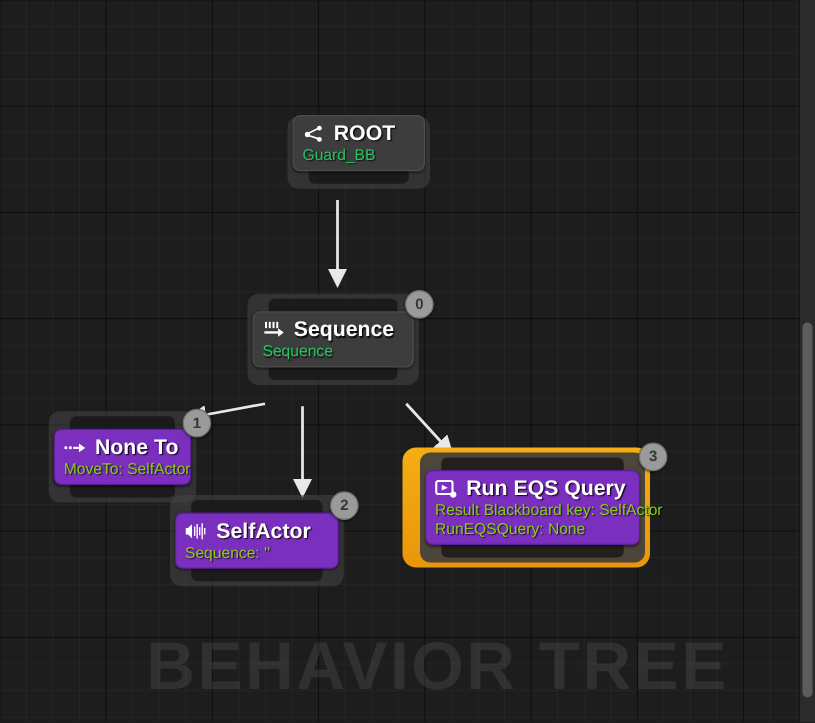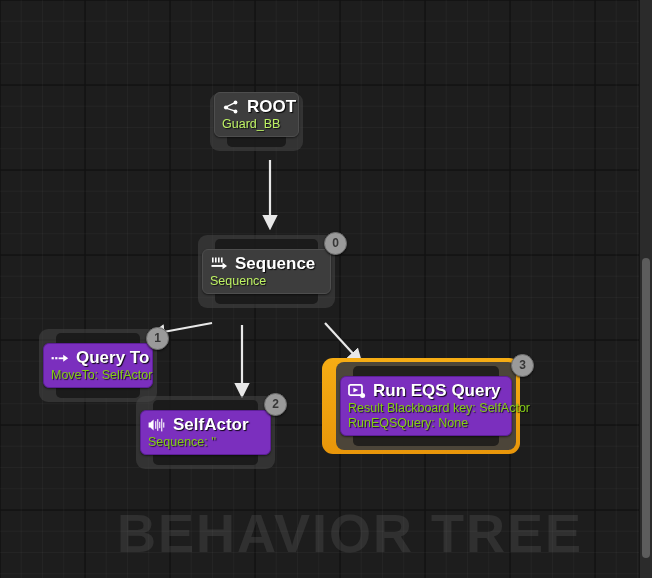--- a/index.html
+++ b/index.html
@@ -118,21 +118,21 @@
     gap: 7px;
     font-size: 17px;
     font-weight: bold;
     color: #ffffff;
     text-shadow: 1px 1px 1px rgba(0,0,0,0.9);
     line-height: 21px;
     white-space: nowrap;
   }
   .node-sub {
     font-size: 12.5px;
-    color: #bef264;
+    color: #22c55e;
     line-height: 15px;
     text-shadow: 1px 1px 1px rgba(0,0,0,0.75);
     white-space: nowrap;
   }
   .node-body.purple .node-sub { color: #84cc16; }
 
   .node-icon {
     width: 18px;
     height: 18px;
     flex: 0 0 18px;
@@ -202,21 +202,21 @@
 
     <g>
       <line x1="242" y1="325" x2="242" y2="390" stroke="#e8e8e8" stroke-width="2.2" marker-end="url(#arrowhead)"></line>
     </g>
 
     <g>
       <line x1="325" y1="323" x2="357" y2="358" stroke="#e8e8e8" stroke-width="2.2" marker-end="url(#arrowhead)"></line>
     </g>
   </svg>
 
-  <div class="bt-node" style="left:210px; top:93px; width:93px;">
+  <div class="bt-node" style="left:230px; top:93px; width:114px;">
     <div class="node-inner">
       <div class="node-body gray">
         <div class="node-title">
           <svg class="node-icon" viewBox="0 0 18 18">
             <circle cx="4" cy="9.5" r="2.1" fill="#ffffff"></circle>
             <circle cx="13.5" cy="4.5" r="1.9" fill="#ffffff"></circle>
             <circle cx="13.5" cy="13.5" r="1.9" fill="#ffffff"></circle>
             <path d="M4.8 8.6 L12.5 4.8 M4.8 10.4 L12.5 12.9" stroke="#ffffff" stroke-width="1.3" fill="none"></path>
           </svg>
           <span>ROOT</span>
@@ -253,21 +253,21 @@
     <div class="node-inner">
       <div class="pin-bar top"></div>
       <div class="node-body purple">
         <div class="node-title">
           <svg class="node-icon" viewBox="0 0 18 18">
             <rect x="0.6" y="8.1" width="2.2" height="2.2" fill="#ffffff"></rect>
             <rect x="4.2" y="8.1" width="2.2" height="2.2" fill="#ffffff"></rect>
             <rect x="7.6" y="8.4" width="5.4" height="1.8" fill="#ffffff"></rect>
             <polygon points="12.2,5.8 17.2,9.3 12.2,12.7" fill="#ffffff"></polygon>
           </svg>
-          <span>Query To</span>
+          <span>None To</span>
         </div>
         <div class="node-sub">MoveTo: SelfActor</div>
       </div>
       <div class="pin-bar bottom"></div>
     </div>
     <div class="index-badge" style="right:-12px; top:-2px;">1</div>
   </div>
 
   <div class="bt-node" style="left:136px; top:396px; width:139px;">
     <div class="node-inner">

